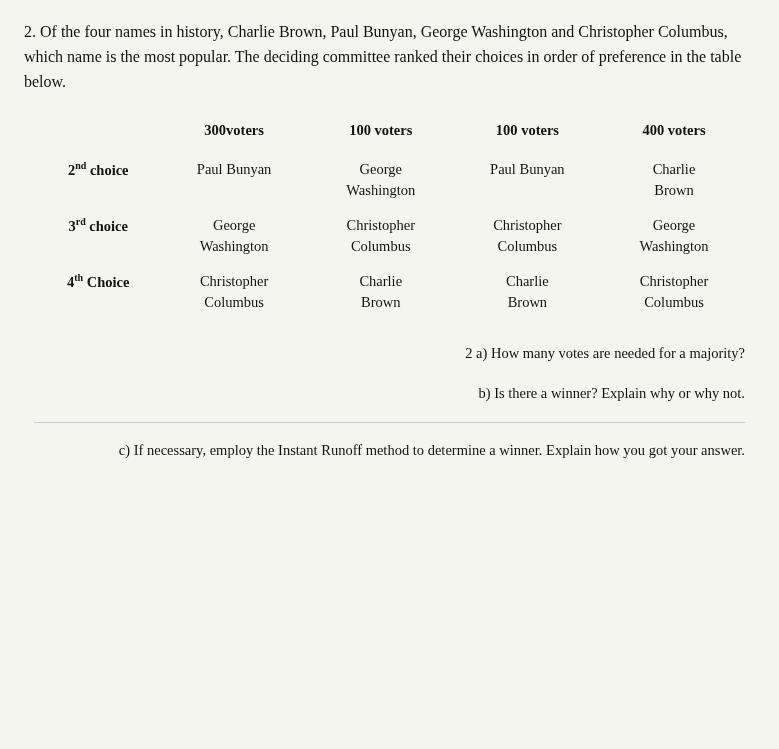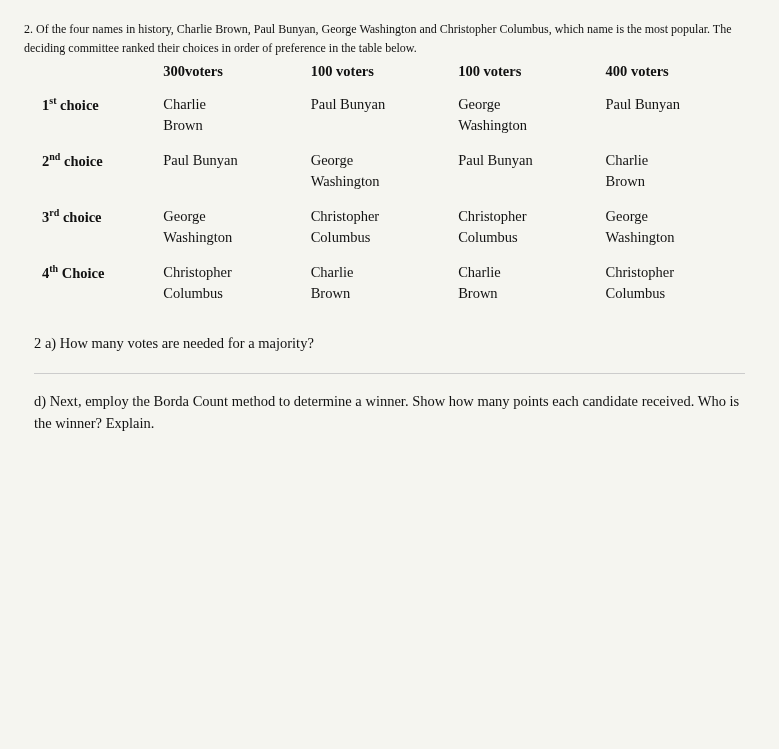--- a/index.html
+++ b/index.html
@@ -12,33 +12,35 @@
       background: #f5f5f0;
       font-family: Georgia, 'Times New Roman', serif;
       font-size: 15px;
       color: #111;
       width: 779px;
       min-height: 749px;
       padding: 20px 24px;
     }
 
     .question-text {
-      font-size: 12px;
+      font-size: 16px;
       line-height: 1.55;
+      margin-bottom: 22px;
       color: #111;
     }
 
     .table-wrapper {
       margin: 0 10px 24px 10px;
       overflow: visible;
     }
 
     table {
       border-collapse: collapse;
       width: 100%;
+      text-align: center;
     }
 
     table td {
       padding: 4px 8px;
       vertical-align: top;
       font-size: 14.5px;
       line-height: 1.45;
     }
 
     .header-row td {
@@ -63,20 +65,21 @@
 
     .sub-questions {
       padding: 0 10px;
     }
 
     .sub-question {
       font-size: 14.5px;
       line-height: 1.55;
       margin-bottom: 18px;
       color: #111;
+      text-align: right;
     }
 
     .sub-question-c {
       margin-bottom: 18px;
     }
 
     .divider {
       border: none;
       border-top: 1px solid #ccc;
       margin: 16px 0;
@@ -92,39 +95,20 @@
 
     <tbody>
         <tr class="header-row">
       <td></td>
       <td>300voters</td>
       <td>100 voters</td>
       <td>100 voters</td>
       <td>400 voters</td>
     </tr>
 
-    <tr>
-      <td class="choice-label">
-        <strong>1<sup>st</sup> choice</strong>
-      </td>
-      <td>
-        <span>Charlie</span><br>
-        <span>Brown</span>
-      </td>
-      <td>
-        <span>Paul Bunyan</span>
-      </td>
-      <td>
-        <span>George</span><br>
-        <span>Washington</span>
-      </td>
-      <td>
-        <span>Paul Bunyan</span>
-      </td>
-    </tr>
 
     <tr class="row-separator">
       <td class="choice-label">
         <strong>2<sup>nd</sup> choice</strong>
       </td>
       <td>
         <span>Paul Bunyan</span>
       </td>
       <td>
         <span>George</span><br>
@@ -182,18 +166,19 @@
         <span>Columbus</span>
       </td>
     </tr>
   </tbody>
     </table>
 </div>
 
 <div class="sub-questions">
   <p class="sub-question">2 a)  How many votes are needed for a majority?</p>
 
+  <p class="sub-question">b) Is there a winner? Explain why or why not.</p>
 
   <hr class="divider">
 
+  <p class="sub-question sub-question-c">c) If necessary, employ the Instant Runoff method to determine a winner. Explain how you got your answer.</p>
 
-  <p class="sub-question">d) Next, employ the Borda Count method to determine a winner. Show how many points each candidate received. Who is the winner? Explain.</p>
 </div>
 
 </body></html>

